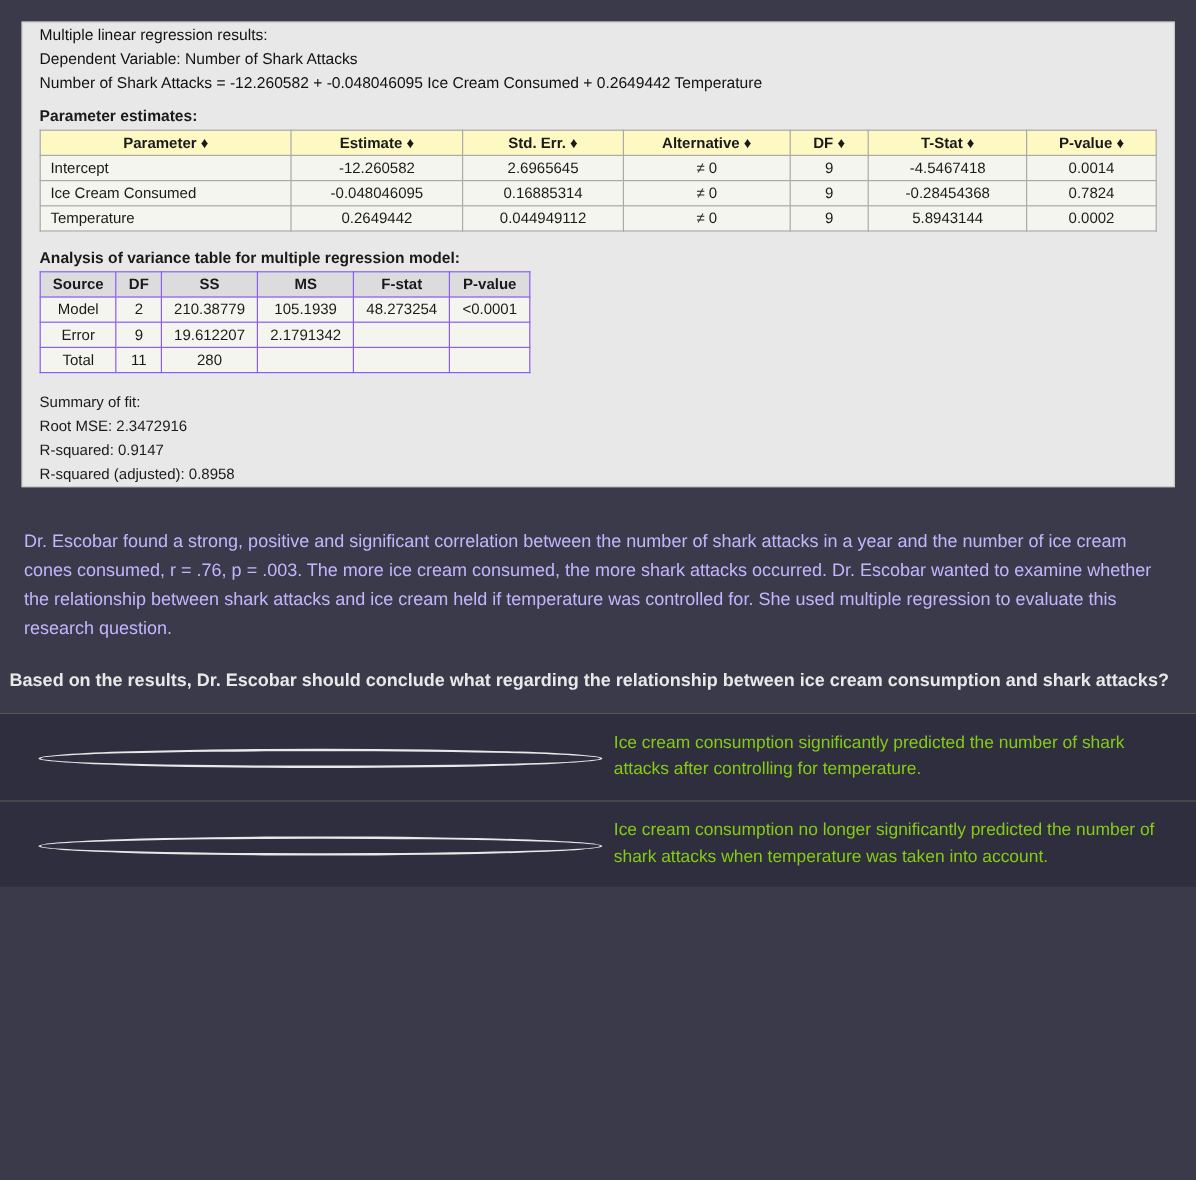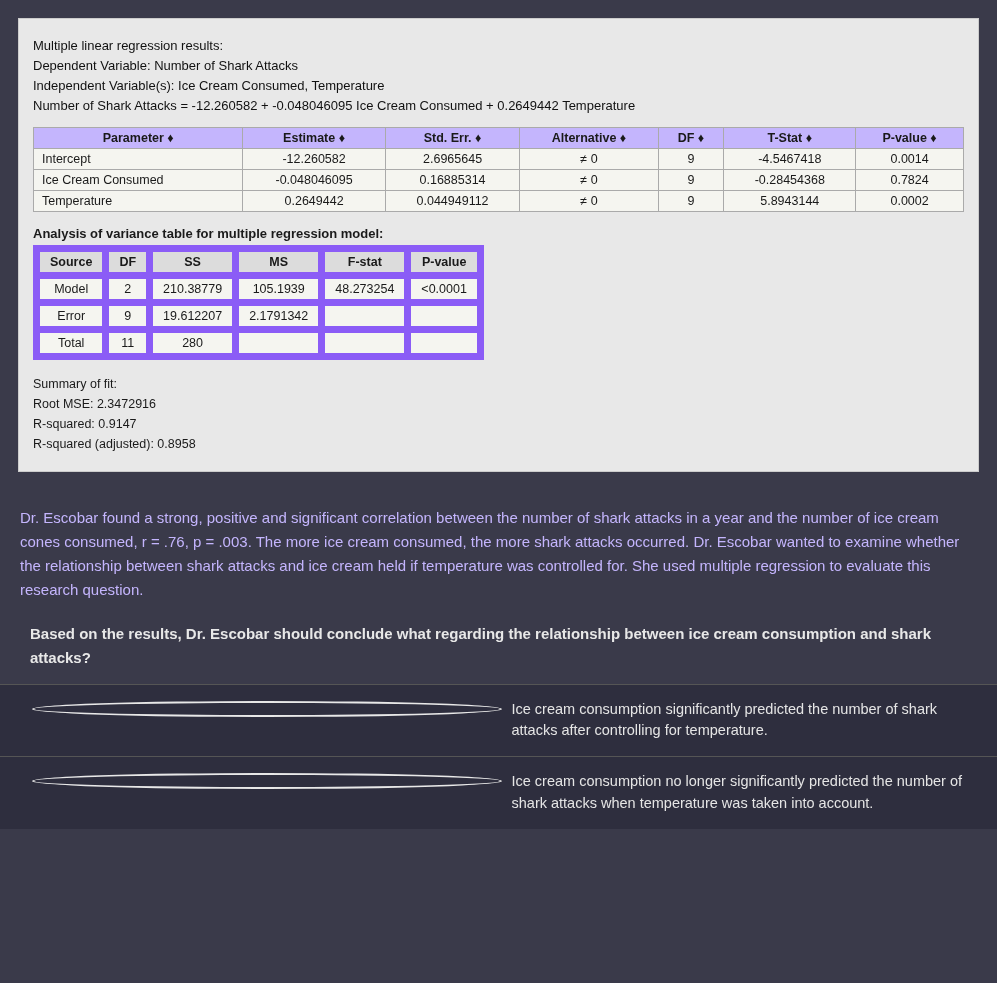--- a/index.html
+++ b/index.html
@@ -8,21 +8,21 @@
       font-family: Arial, sans-serif;
       font-size: 14px;
       color: #1a1a1a;
       width: 997px;
       min-height: 983px;
     }
 
     .results-box {
       background-color: #e8e8e8;
       margin: 18px 18px 18px 18px;
-      padding: 17px 14px;
+      padding: 0 14px;
       border: 1px solid #ccc;
     }
 
     .results-header {
       font-size: 13px;
       line-height: 1.55;
       margin-bottom: 10px;
       color: #111;
     }
 
@@ -40,36 +40,36 @@
     }
 
     table.param-table th, table.param-table td {
       border: 1px solid #aaa;
       padding: 3px 8px;
       text-align: center;
       background-color: #f5f5f0;
     }
 
     table.param-table th {
-      background-color: #c4b5fd;
+      background-color: #fef9c3;
       font-weight: bold;
     }
 
     table.param-table td:first-child {
       text-align: left;
     }
 
     table.anova-table {
       border-collapse: collapse;
       font-size: 12.5px;
       margin-bottom: 14px;
     }
 
     table.anova-table th, table.anova-table td {
-      border: 7px solid #8b5cf6;
+      border: 1px solid #8b5cf6;
       padding: 3px 10px;
       text-align: center;
       background-color: #f5f5f0;
     }
 
     table.anova-table th {
       background-color: #dcdcdc;
       font-weight: bold;
     }
 
@@ -87,32 +87,32 @@
       font-size: 15px;
       line-height: 1.6;
       padding: 16px 20px 10px 20px;
     }
 
     .question-section {
       color: #e8e8e8;
       font-size: 15px;
       font-weight: bold;
       line-height: 1.6;
-      padding: 10px 20px 14px 30px;
+      padding: 10px 20px 14px 8px;
     }
 
     .answer-option {
       background-color: #2e2e3e;
       border-top: 1px solid #555;
       padding: 14px 20px 14px 32px;
-      color: #e5e5e5;
+      color: #84cc16;
       font-size: 14.5px;
       line-height: 1.5;
       display: flex;
-      align-items: flex-start;
+      align-items: center;
       gap: 10px;
     }
 
     .radio-circle {
       width: 16px;
       height: 16px;
       border-radius: 50%;
       border: 2px solid #e8e8e8;
       flex-shrink: 0;
       margin-top: 2px;
@@ -124,24 +124,24 @@
       flex: 1;
     }
   </style>
 </head>
 <body>
 
 <div class="results-box">
   <div class="results-header">
     <div>Multiple linear regression results:</div>
     <div>Dependent Variable: Number of Shark Attacks</div>
-    <div>Independent Variable(s): Ice Cream Consumed, Temperature</div>
     <div>Number of Shark Attacks = -12.260582 + -0.048046095 Ice Cream Consumed + 0.2649442 Temperature</div>
   </div>
 
+  <div class="section-label">Parameter estimates:</div>
   <table class="param-table">
     <thead>
       <tr>
         <th>Parameter ♦</th>
         <th>Estimate ♦</th>
         <th>Std. Err. ♦</th>
         <th>Alternative ♦</th>
         <th>DF ♦</th>
         <th>T-Stat ♦</th>
         <th>P-value ♦</th>

